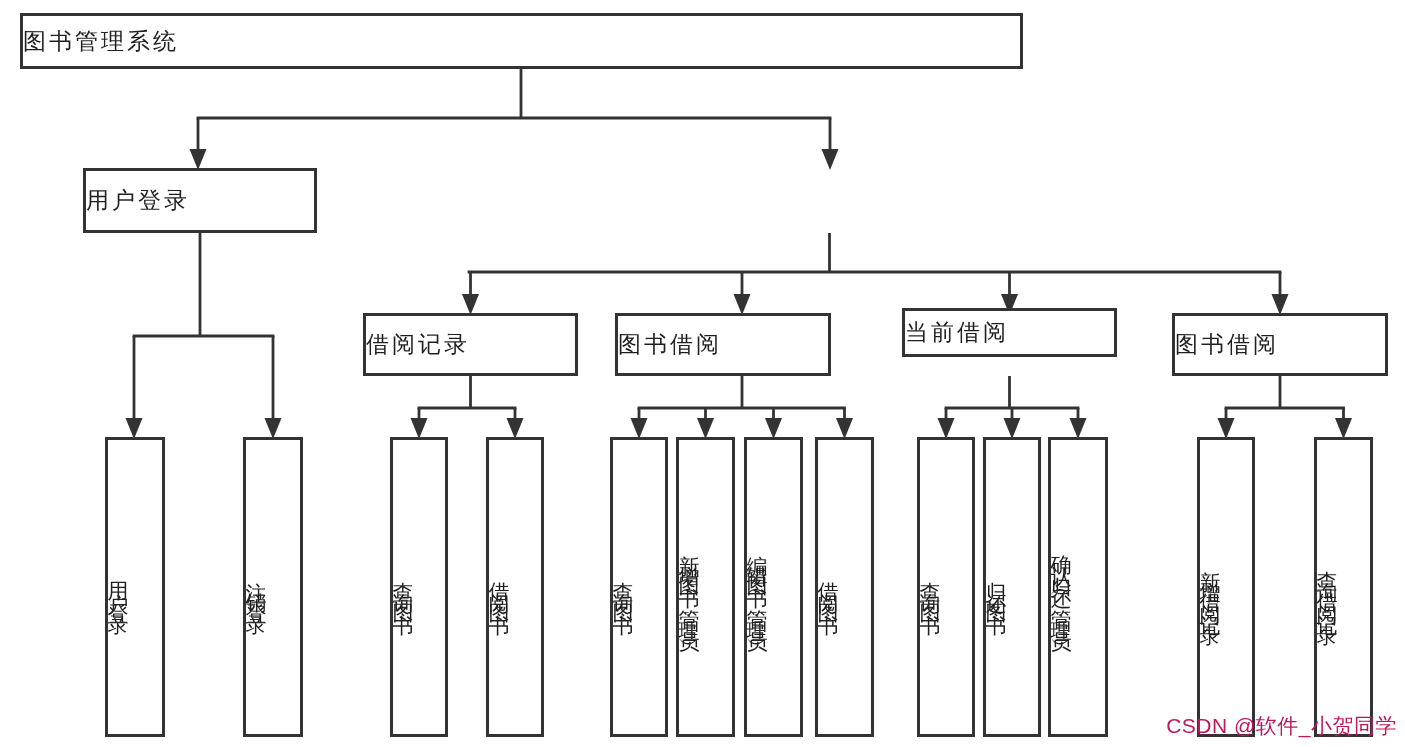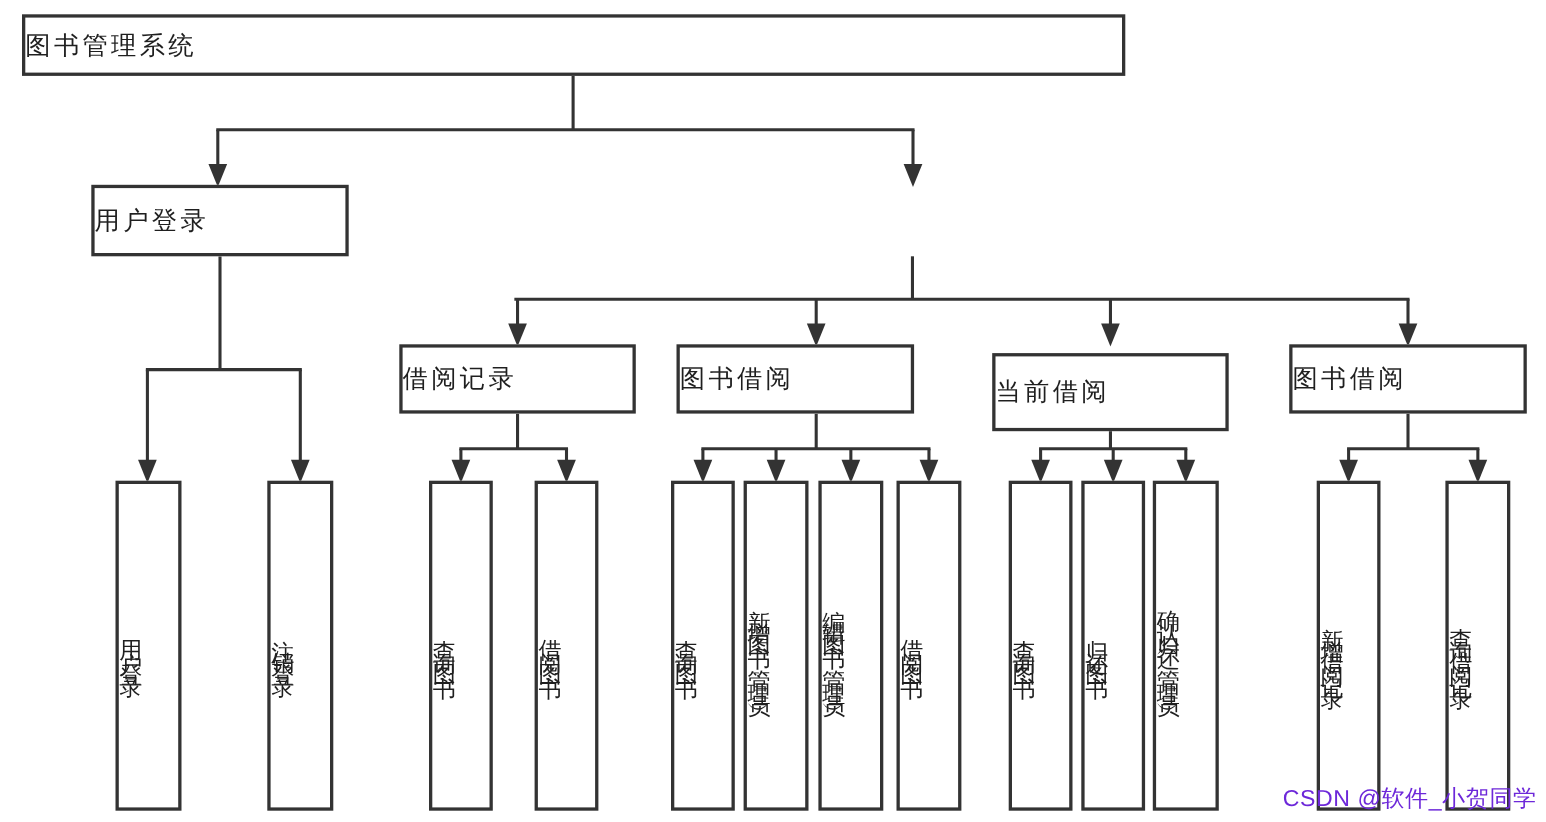--- a/index.html
+++ b/index.html
@@ -34,21 +34,21 @@
     letter-spacing:11px;
     color:#1f1f1f;
     line-height:1;
   }
   .watermark{
     position:absolute;
     right:8px;
     top:712px;
     font-size:21px;
     letter-spacing:0.5px;
-    color:#6d28d9;
+    color:#be185d;
     white-space:nowrap;
   }
 </style>
 </head>
 <body>
 
 <div class="stage">
 
   <svg width="1405" height="747" viewBox="0 0 1405 747">
     <g stroke="#333333" stroke-width="2.8" fill="none">
@@ -123,21 +123,21 @@
   <div class="box h" style="left:83px;top:168px;width:234px;height:65px">
     <span>用户登录</span>
   </div>
 
   <div class="box h" style="left:363px;top:313px;width:215px;height:63px">
     <span>借阅记录</span>
   </div>
   <div class="box h" style="left:615px;top:313px;width:216px;height:63px">
     <span>图书借阅</span>
   </div>
-  <div class="box h" style="left:902px;top:321px;width:215px;height:71px">
+  <div class="box h" style="left:902px;top:308px;width:215px;height:49px">
     <span>当前借阅</span>
   </div>
   <div class="box h" style="left:1172px;top:313px;width:216px;height:63px">
     <span>图书借阅</span>
   </div>
 
   <div class="box v" style="left:105px;top:437px;width:60px;height:300px">
     <span>用户登录</span>
   </div>
   <div class="box v" style="left:243px;top:437px;width:60px;height:300px">

